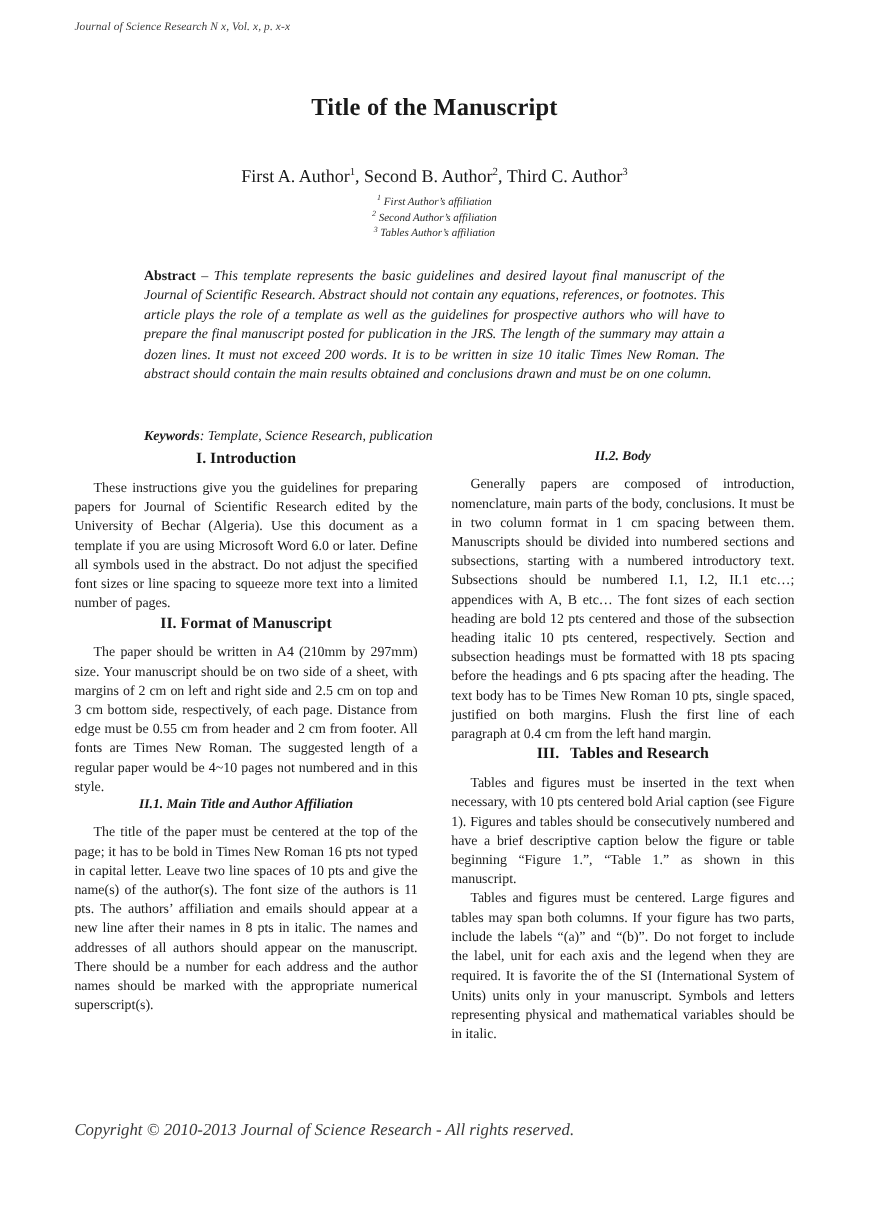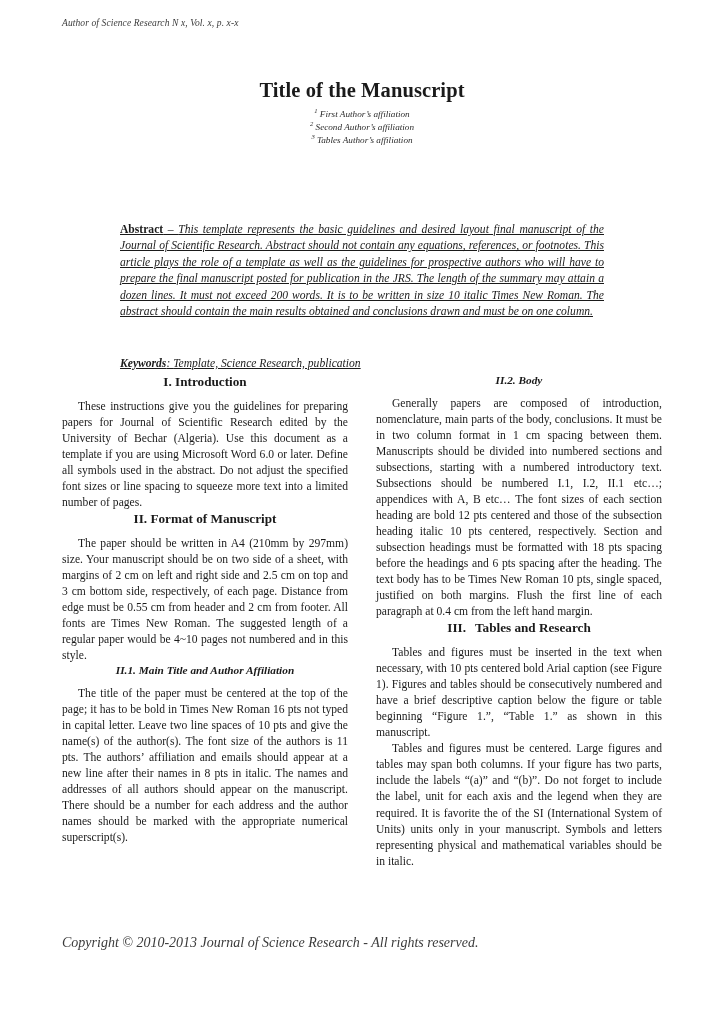--- a/index.html
+++ b/index.html
@@ -67,21 +67,20 @@
     vertical-align: super;
     line-height: 0;
   }
 
   
   .abstract-block {
     position: absolute;
     top: 222px;
     left: 120px;
     width: 484px;
-    text-decoration: underline;
   }
   .abstract-body {
     font-style: italic;
     font-size: 11.6px;
     line-height: 1.42;
     text-align: justify;
     text-justify: inter-word;
   }
   .abstract-body .lead {
     font-weight: bold;
@@ -151,25 +150,26 @@
     font-style: italic;
     font-size: 14px;
     color: #3a3a3a;
   }
 </style>
 </head>
 <body>
 
 <div class="page">
 
-  <div class="running-head">Author of Science Research N x, Vol. x, p. x-x</div>
+  <div class="running-head">Journal of Science Research N x, Vol. x, p. x-x</div>
 
   <div class="title-block">
     <div class="doc-title">Title of the Manuscript</div>
 
+    <div class="authors"><span>First A. Author</span><sup>1</sup><span>, </span><span>Second B. Author</span><sup>2</sup><span>, </span><span>Third C. Author</span><sup>3</sup></div>
 
     <div class="affiliations">
       <div><sup>1</sup> <span>First Author’s affiliation</span></div>
       <div><sup>2</sup> <span>Second Author’s affiliation</span></div>
       <div><sup>3</sup> <span>Tables Author’s affiliation</span></div>
     </div>
   </div>
 
   <div class="abstract-block">
     <div class="abstract-body"><span class="lead">Abstract</span><span> – </span><span>This template represents the basic guidelines and desired layout final manuscript of the Journal of Scientific Research. Abstract should not contain any equations, references, or footnotes. This article plays the role of a template as well as the guidelines for prospective authors who will have to prepare the final manuscript posted for publication in the JRS. The length of the summary may attain a dozen lines. It must not exceed 200 words. It is to be written in size 10 italic Times New Roman. The abstract should contain the main results obtained and conclusions drawn and must be on one column.</span></div>

